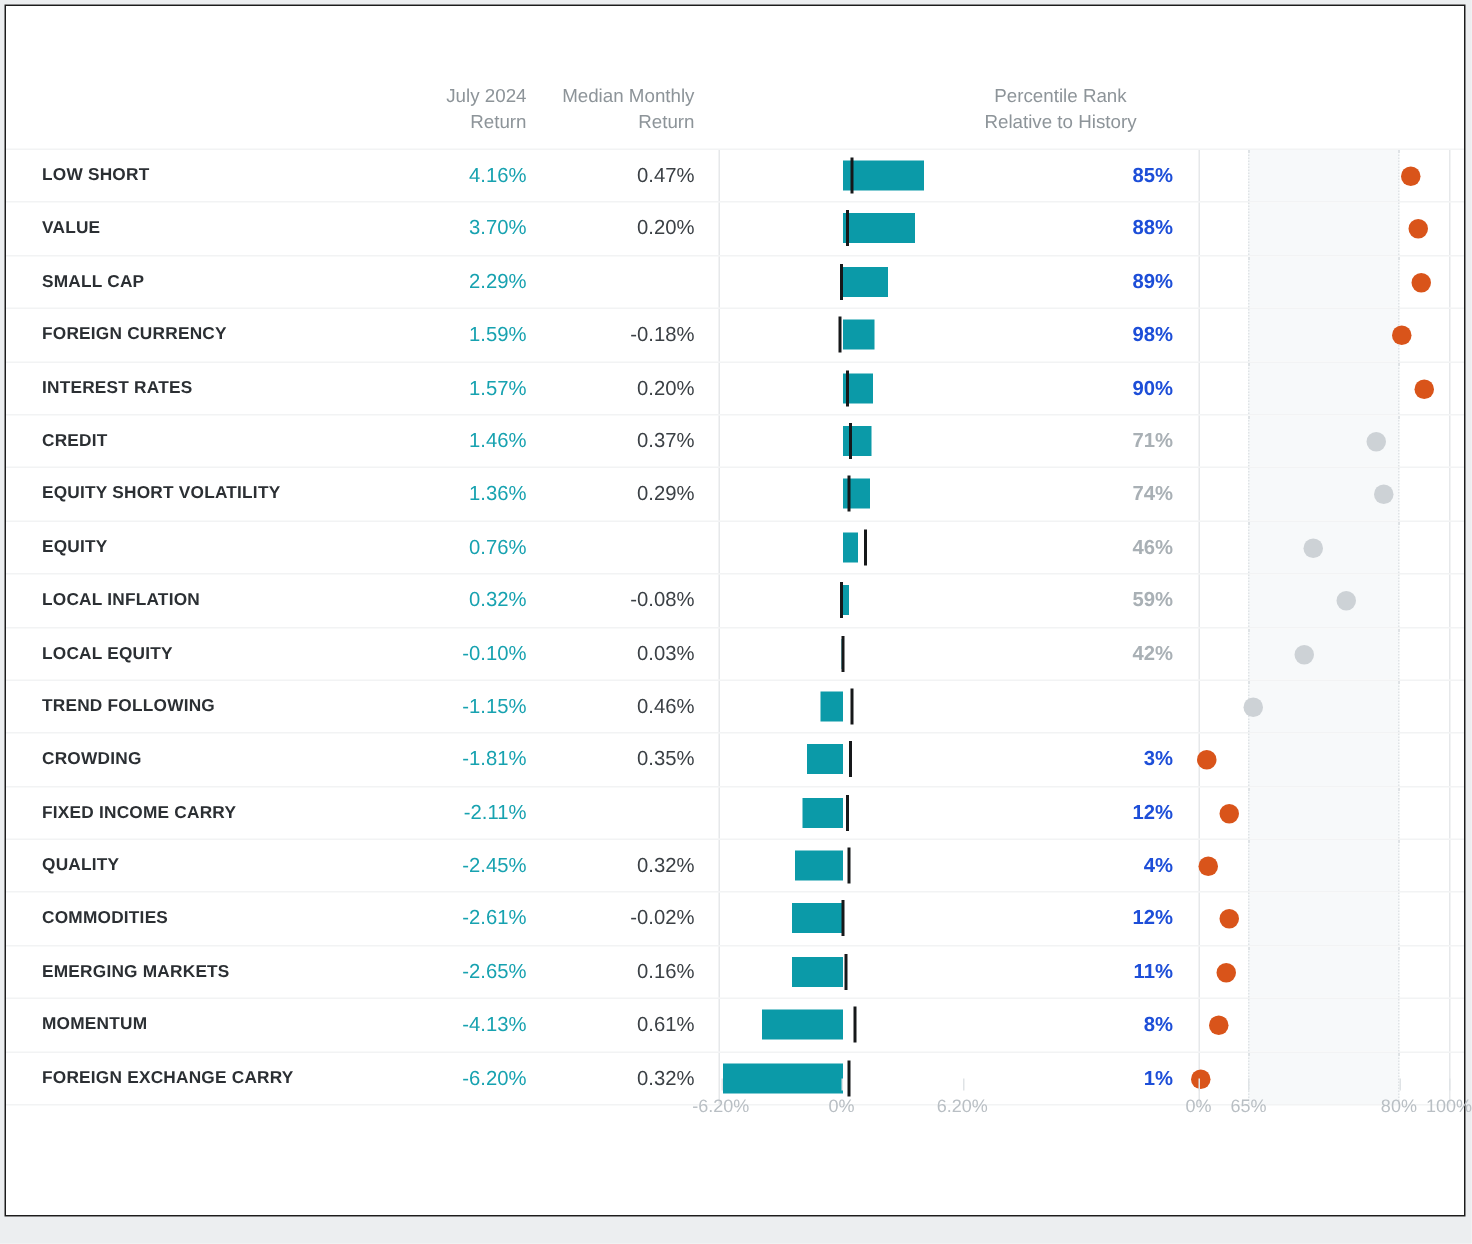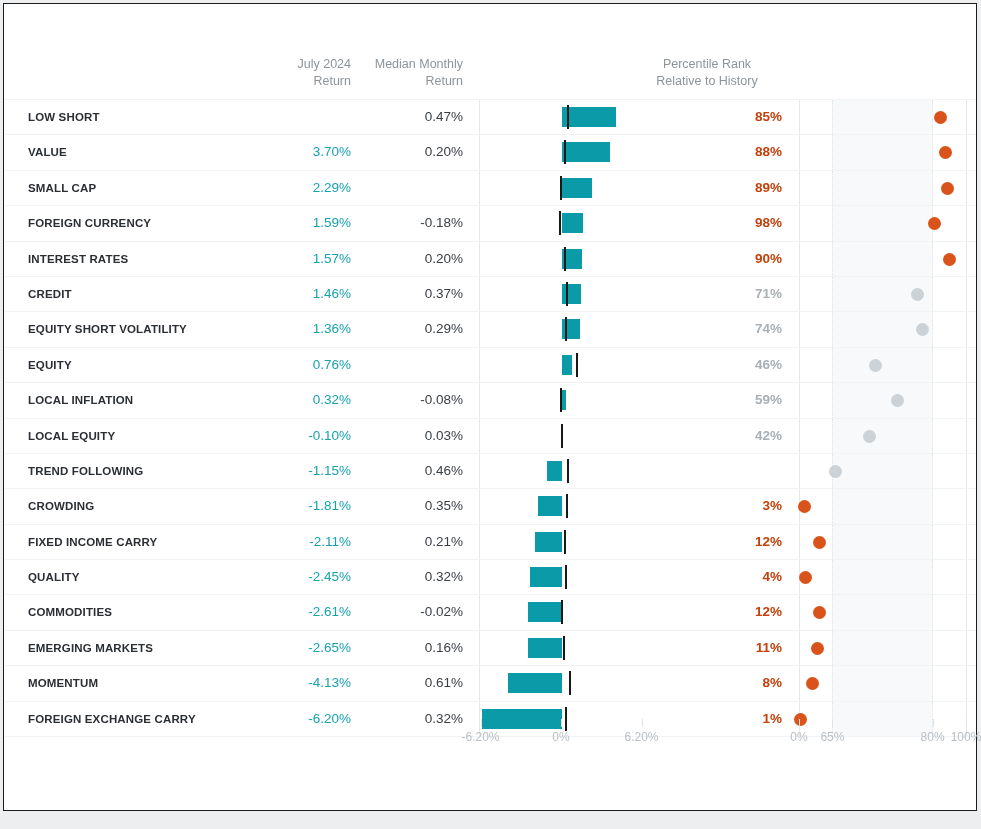--- a/index.html
+++ b/index.html
@@ -91,21 +91,21 @@
     position: absolute;
     left: 628px;
     top: 0;
     width: 150px;
     height: 34.4px;
     line-height: 34.4px;
     text-align: right;
     font-size: 13.5px;
     font-weight: 700;
   }
-  .pct-hot  { color: #c2410c; }
+  .pct-hot  { color: #1d4ed8; }
   .pct-cool { color: #a9b0b5; }
 
   
   .plot-bars {
     position: absolute;
     left: 475px;
     top: 0;
     width: 305px;
     height: 34.4px;
     border-left: 1px solid #e6e8ea;
@@ -194,20 +194,21 @@
       <div>Return</div>
     </div>
     <div class="hdr hdr-pct">
       <div>Percentile Rank</div>
       <div>Relative to History</div>
     </div>
 
     <div class="rows" id="rows">
         <div class="row">
           <div class="cell-name">LOW SHORT</div>
+          <div class="cell-ret">4.16%</div>
           <div class="cell-med">0.47%</div>
           <div class="cell-pct pct-hot">85%</div>
           <div class="plot-bars">
             <div class="bar" style="left: 82px; width: 54.0129px;"></div>
             <div class="mtick" style="left: 87.1024px;"></div>
           </div>
           <div class="plot-pct">
             <div class="axis-l" style="left: 15px;"></div>
             <div class="band" style="left: 48.4px; width: 100.2px;"></div>
             <div class="axis-r" style="left: 182px;"></div>
@@ -383,21 +384,20 @@
           <div class="plot-pct">
             <div class="axis-l" style="left: 15px;"></div>
             <div class="band" style="left: 48.4px; width: 100.2px;"></div>
             <div class="axis-r" style="left: 182px;"></div>
             <div class="dot dot-hot" style="left: 20.01px;"></div>
           </div>
         </div>
         <div class="row">
           <div class="cell-name">FIXED INCOME CARRY</div>
           <div class="cell-ret">-2.11%</div>
-          <div class="cell-med">0.21%</div>
           <div class="cell-pct pct-hot">12%</div>
           <div class="plot-bars">
             <div class="bar" style="left: 54.604px; width: 27.396px;"></div>
             <div class="mtick" style="left: 83.7266px;"></div>
           </div>
           <div class="plot-pct">
             <div class="axis-l" style="left: 15px;"></div>
             <div class="band" style="left: 48.4px; width: 100.2px;"></div>
             <div class="axis-r" style="left: 182px;"></div>
             <div class="dot dot-hot" style="left: 35.04px;"></div>

